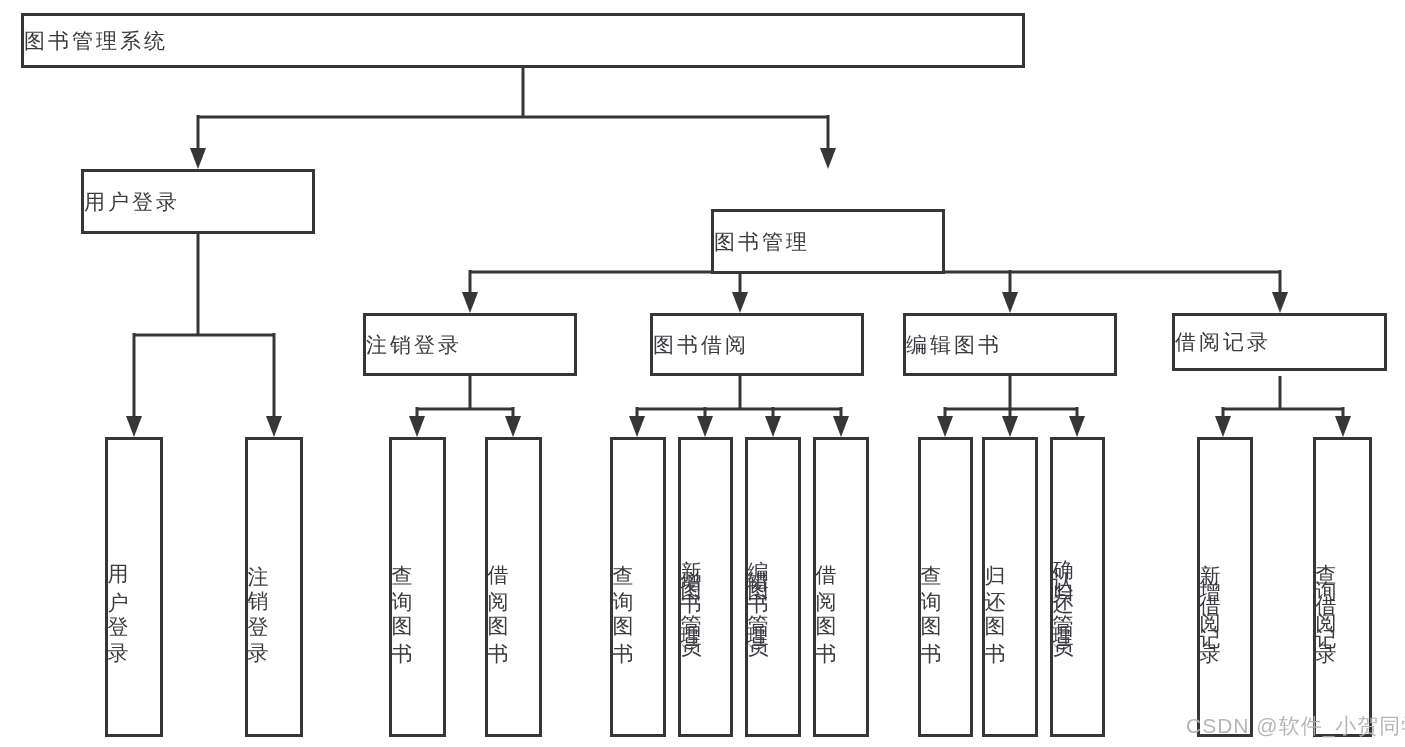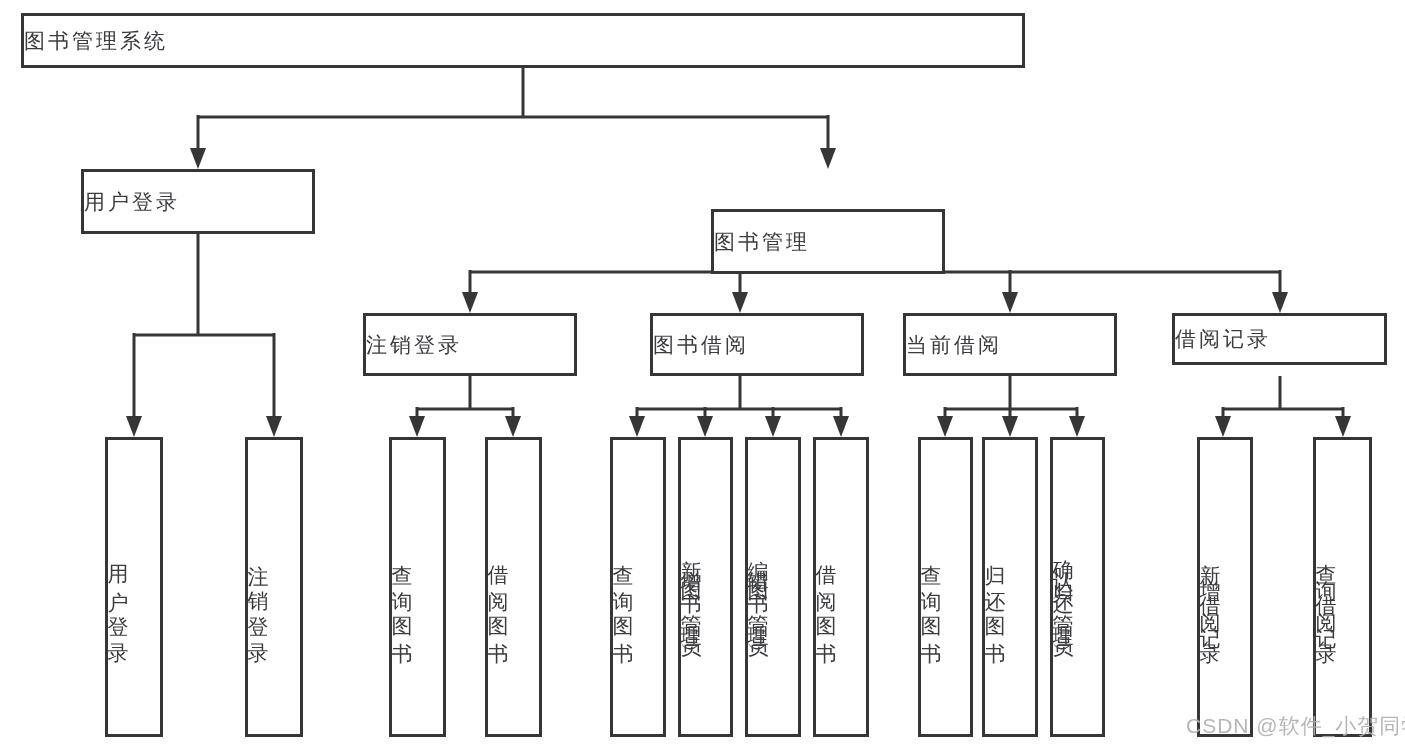--- a/index.html
+++ b/index.html
@@ -110,23 +110,23 @@
     <span>图书管理</span>
   </div>
 
   <div class="node hnode" style="left:363px;top:313px;width:214px;height:63px;">
     <span>注销登录</span>
   </div>
   <div class="node hnode" style="left:650px;top:313px;width:214px;height:63px;">
     <span>图书借阅</span>
   </div>
   <div class="node hnode" style="left:903px;top:313px;width:214px;height:63px;">
-    <span>当前借阅</span>
+    <span>编辑图书</span>
   </div>
-  <div class="node hnode" style="left:1172px;top:313px;width:215px;height:52px;">
+  <div class="node hnode" style="left:1172px;top:313px;width:215px;height:58px;">
     <span>借阅记录</span>
   </div>
 
   <div class="node leaf pitch-lg" style="left:105px;width:58px;">
     <span>用户登录</span>
   </div>
   <div class="node leaf pitch-lg" style="left:245px;width:58px;">
     <span>注销登录</span>
   </div>
 

